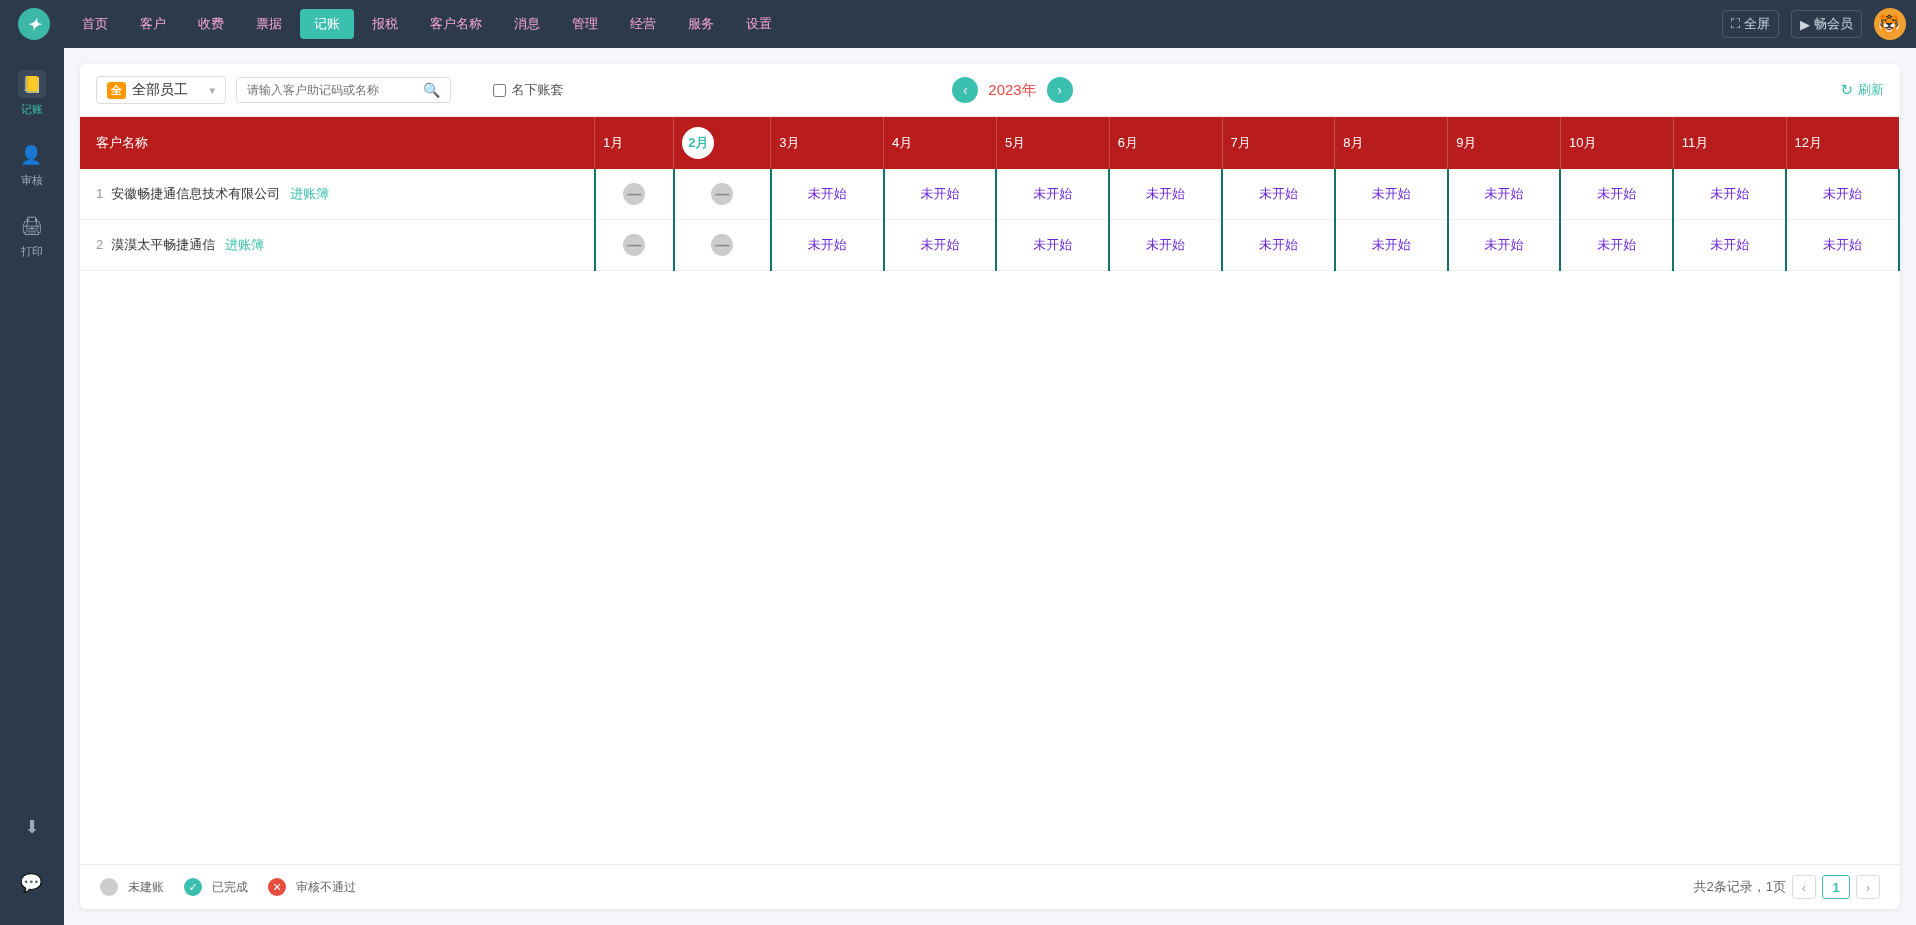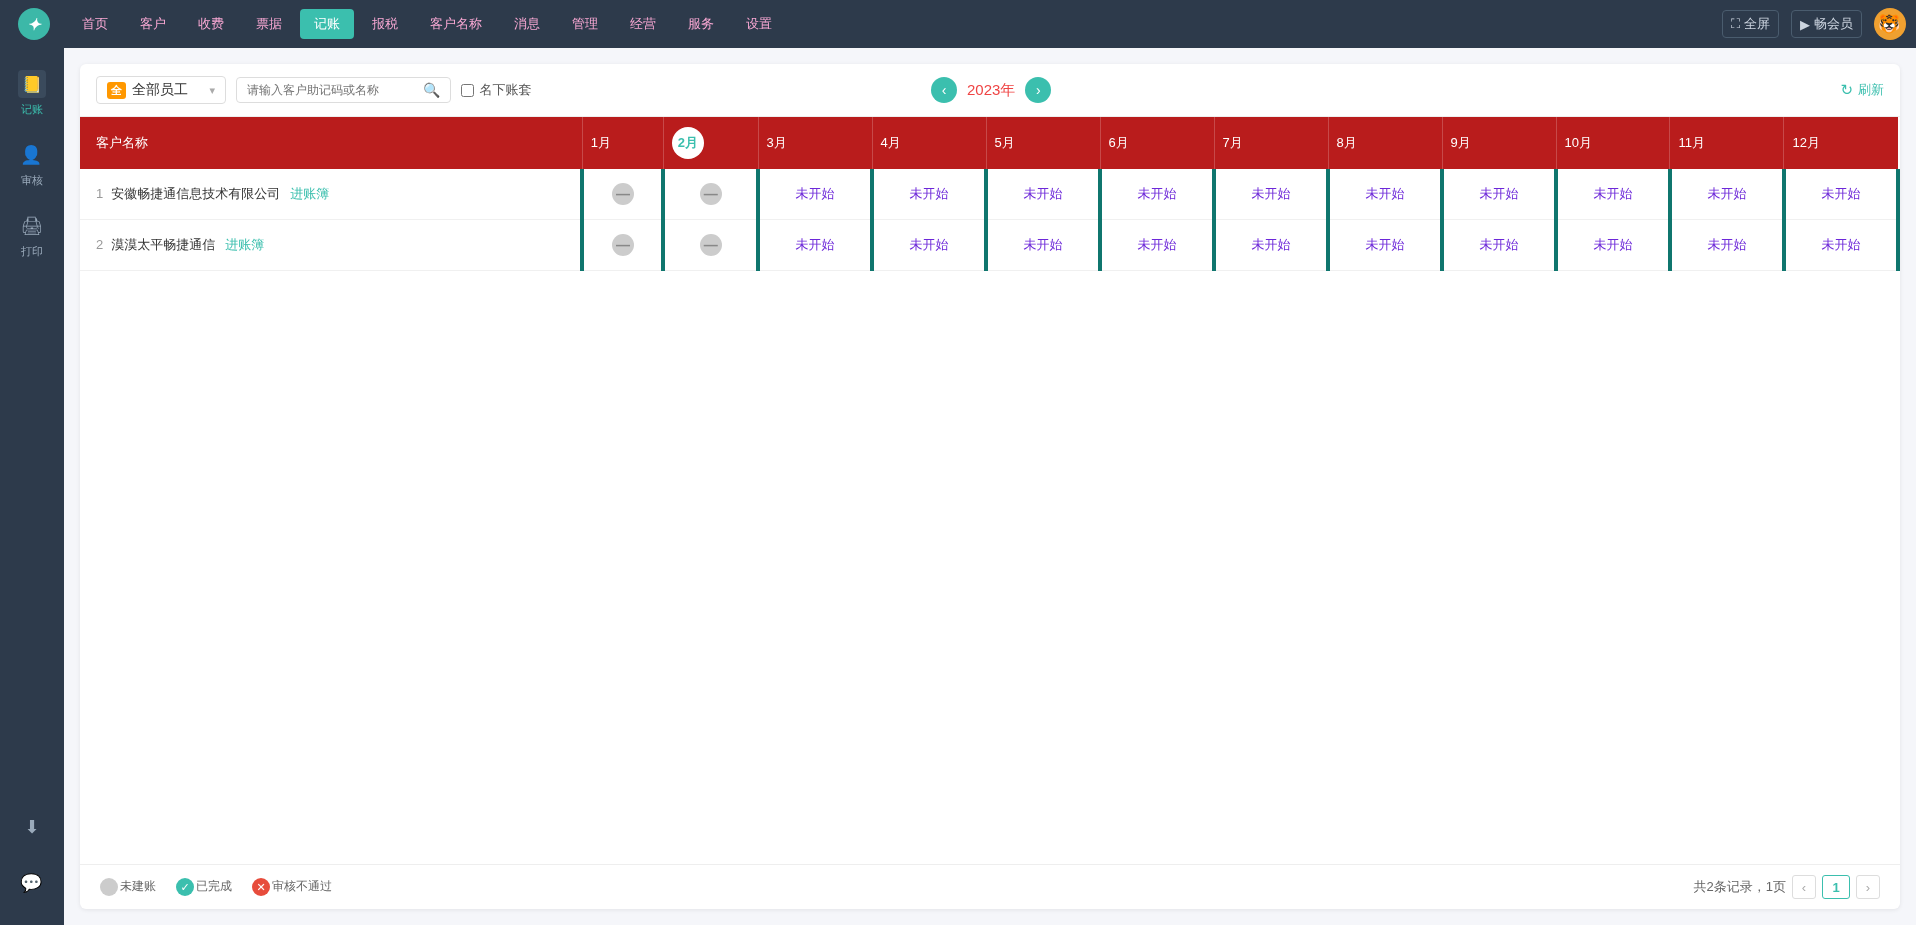--- a/index.html
+++ b/index.html
@@ -201,20 +201,21 @@
       color: #999;
       background: transparent;
       width: 160px;
     }
     .search-icon { color: #aaa; cursor: pointer; font-size: 14px; }
     .checkbox-wrap {
       display: flex;
       align-items: center;
       gap: 5px;
       cursor: pointer;
+      margin-left: 32px;
     }
     .checkbox-wrap input { cursor: pointer; }
     .checkbox-label { color: #555; font-size: 13px; }
     .year-nav {
       display: flex;
       align-items: center;
       gap: 10px;
       margin-left: auto;
       margin-right: auto;
     }
@@ -283,21 +284,21 @@
       font-weight: bold;
     }
     tbody tr {
       border-bottom: 1px solid #f0f0f0;
     }
     tbody td {
       padding: 14px 8px;
       text-align: center;
       font-size: 13px;
       color: #666;
-      border-right: 4px solid #0f766e;
+      border-right: 2px solid #0f766e;
     }
     tbody td:first-child {
       text-align: left;
       padding-left: 16px;
       color: #333;
     }
     .row-num { color: #999; margin-right: 8px; }
     .enter-link {
       color: #3bbfae;
       cursor: pointer;
@@ -322,21 +323,22 @@
     .table-footer {
       display: flex;
       align-items: center;
       padding: 10px 20px;
       border-top: 1px solid #eee;
       flex-shrink: 0;
       gap: 20px;
     }
     .legend-item {
       display: flex;
-      gap: 2px;
+      align-items: center;
+      gap: 10px;
       font-size: 12px;
       color: #666;
     }
     .legend-dot-gray { width: 18px; height: 18px; border-radius: 50%; background: #ccc; }
     .legend-dot-teal {
       width: 18px;
       height: 18px;
       border-radius: 50%;
       background: #3bbfae;
       display: flex;

